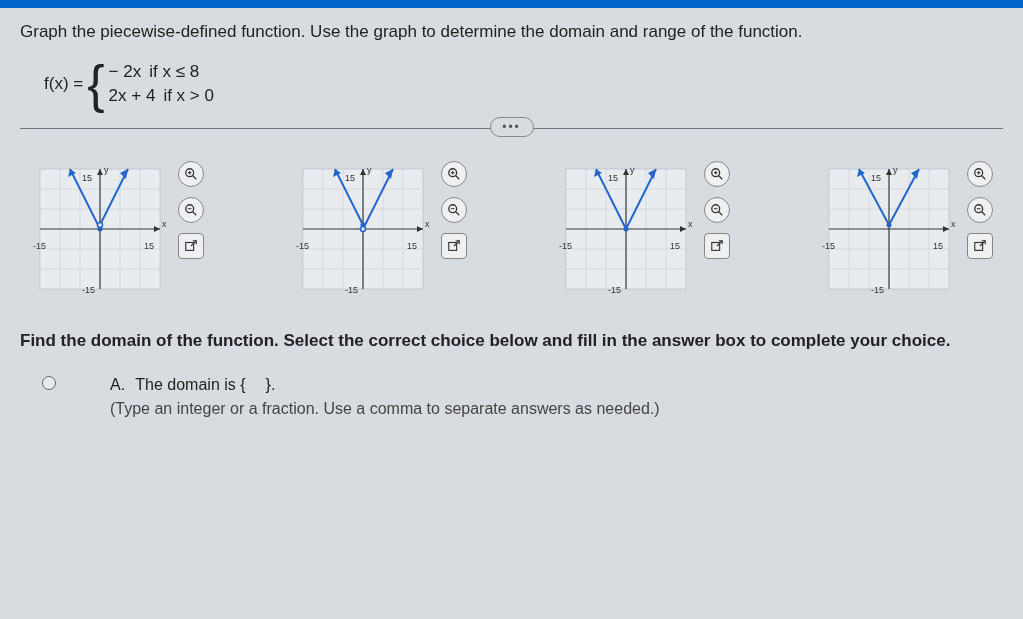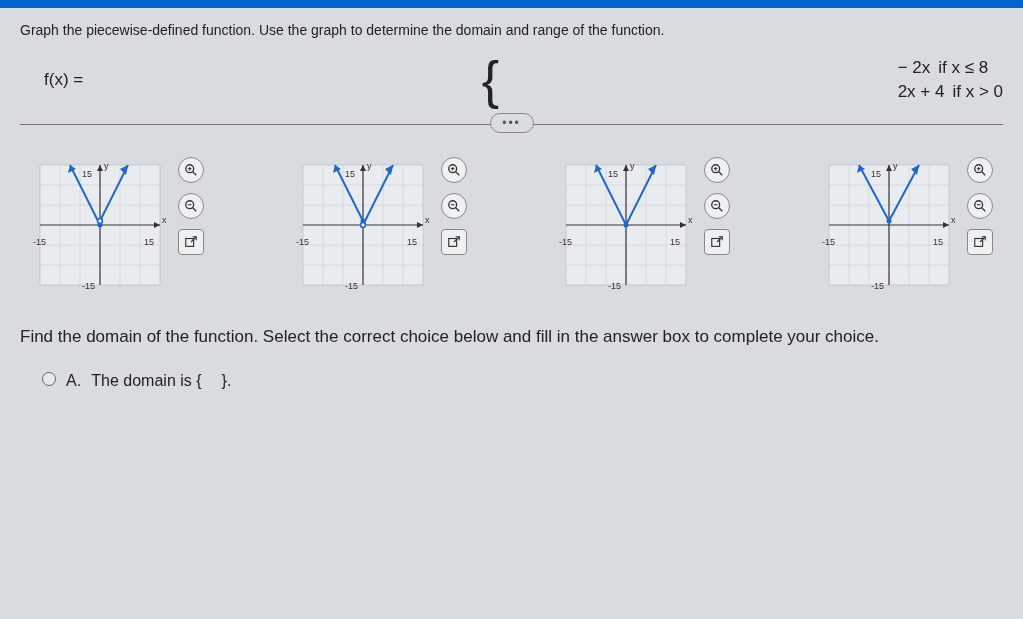--- a/index.html
+++ b/index.html
@@ -13,30 +13,29 @@
     }
     .topbar {
       height: 8px;
       background: #0066cc;
     }
     .content {
       padding: 14px 20px 10px 20px;
       color: #222;
     }
     .question-text {
-      font-size: 14px;
+      font-size: 17px;
       margin-bottom: 16px;
     }
     .piecewise-wrap {
       display: flex;
       align-items: center;
       margin-left: 24px;
       margin-bottom: 18px;
       font-size: 17px;
-      justify-content: space-between;
     }
     .brace {
       font-size: 52px;
       line-height: 52px;
       margin: 0 4px;
       font-weight: 300;
     }
     .pieces {
       display: flex;
       flex-direction: column;
@@ -98,40 +97,41 @@
       color: #333;
     }
     .tool-btn.sq {
       border-radius: 4px;
     }
     .tool-btn svg { width: 14px; height: 14px; }
     .lower-section { margin-top: 4px; }
     .prompt-domain {
       font-size: 17px;
       margin-bottom: 22px;
+      font-weight: bold;
     }
     .choices { margin-left: 22px; }
     .choice {
       display: flex;
       align-items: flex-start;
       gap: 10px;
       margin-bottom: 16px;
       font-size: 16px;
     }
     .radio {
       width: 14px;
       height: 14px;
       border: 1.5px solid #666;
       border-radius: 50%;
       margin-top: 3px;
       flex-shrink: 0;
       cursor: pointer;
       background: #e8ebee;
     }
-    .choice-body { line-height: 1.5; }
+    .choice-body { line-height: 1.5; margin-left: 44px; }
     .choice-letter { margin-right: 6px; }
     .hint { color: #444; }
     .answer-gap {
       display: inline-block;
       min-width: 20px;
     }
     .axis-label { font-size: 9px; fill: #333; }
   </style>
 </head>
 <body>
@@ -400,19 +400,20 @@
 
   <div class="lower-section">
     <div class="prompt-domain">Find the domain of the function. Select the correct choice below and fill in the answer box to complete your choice.</div>
 
     <div class="choices">
       <div class="choice">
         <div class="radio"></div>
         <div class="choice-body">
           <span class="choice-letter">A.</span>
           <span>The domain is {</span><span class="answer-gap">&nbsp;&nbsp;&nbsp;</span><span>}.</span><br>
+          <span class="hint">(Type an integer or a fraction. Use a comma to separate answers as needed.)</span>
         </div>
       </div>
 
     </div>
   </div>
 
 </div>
 
 </body></html>

